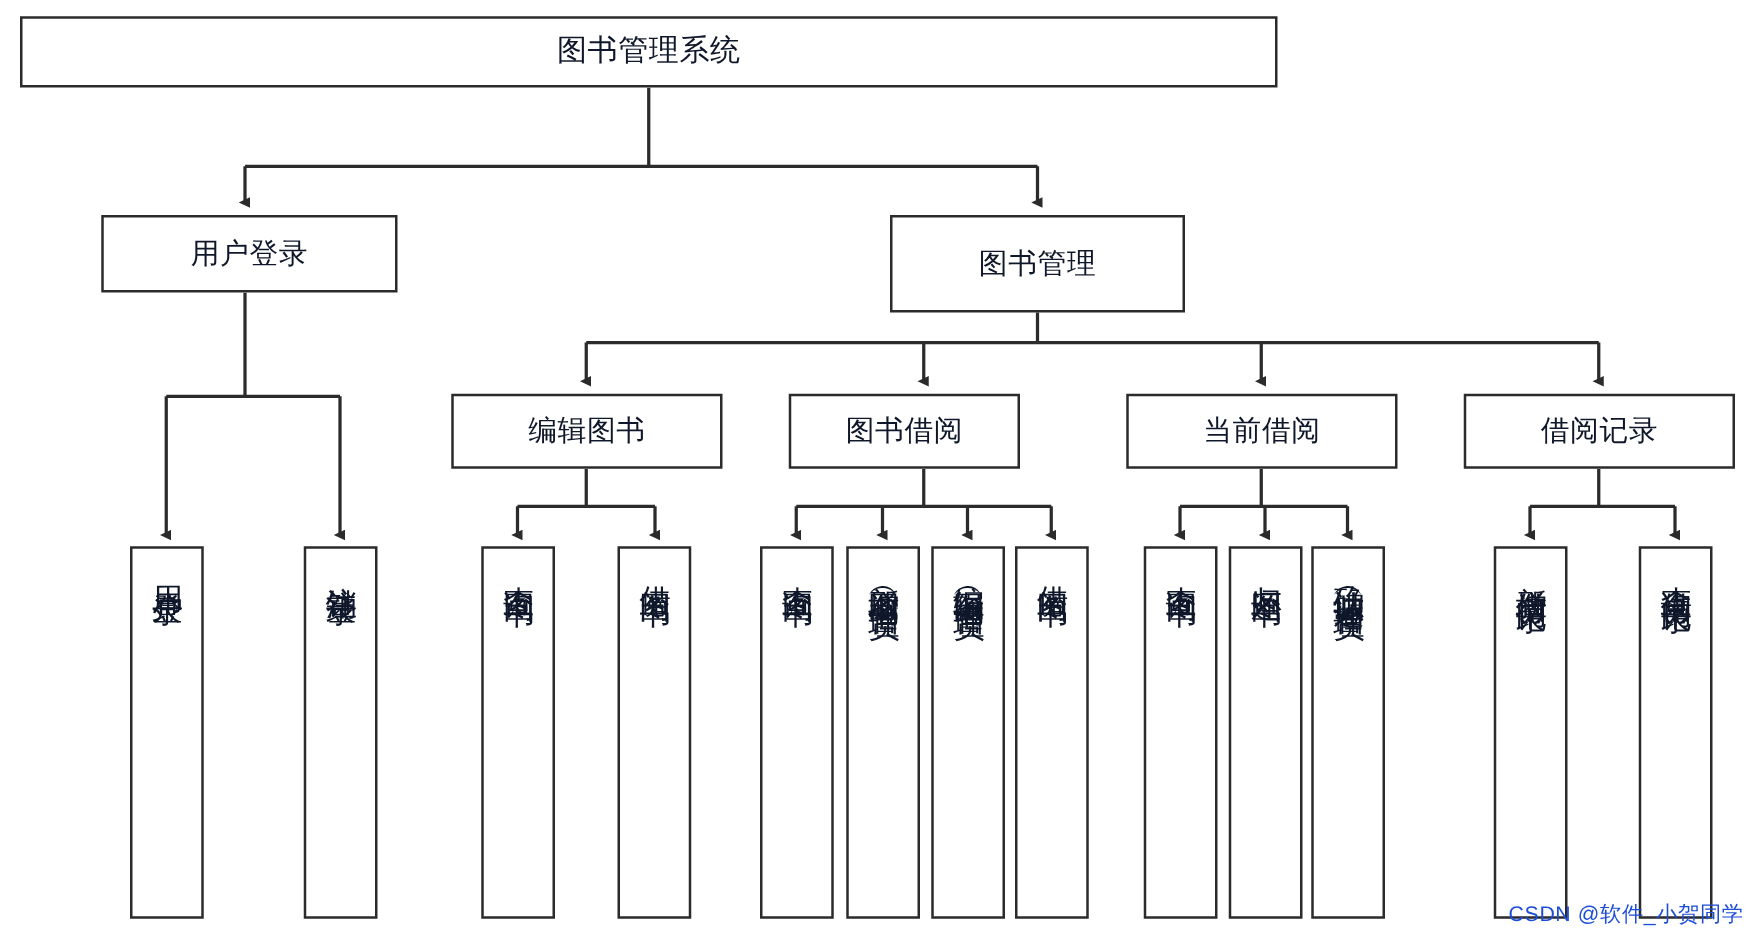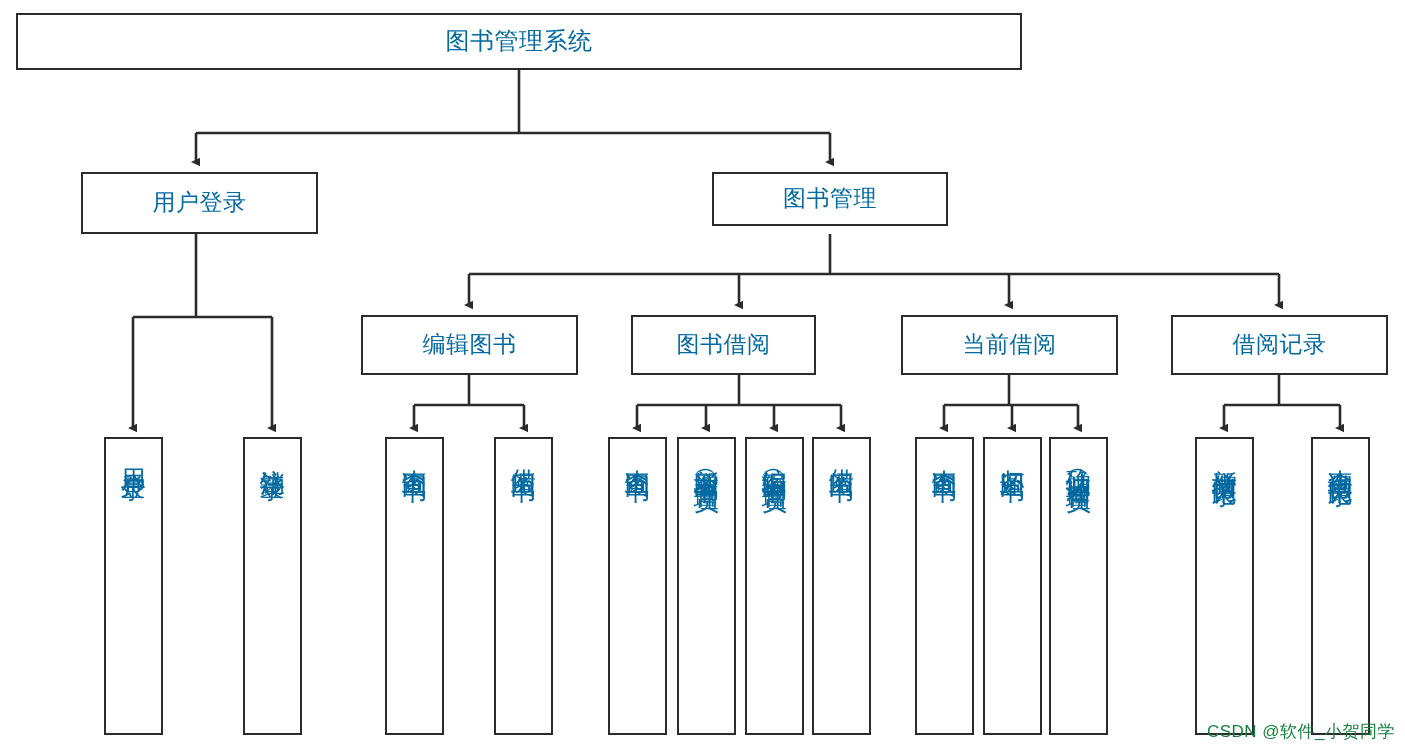--- a/index.html
+++ b/index.html
@@ -26,21 +26,21 @@
     pointer-events: none;
   }
   .node {
     position: absolute;
     box-sizing: border-box;
     background: #ffffff;
     border: 2px solid #2b2b2b;
     display: flex;
     align-items: center;
     justify-content: center;
-    color: #0369a1;
+    color: #0f172a;
   }
   .node .lbl {
     display: block;
     text-align: center;
     line-height: 1.12;
     white-space: pre;
   }
   .node.horiz .lbl {
     font-size: 23px;
     letter-spacing: 0.5px;
@@ -58,21 +58,21 @@
     font-size: 25px;
     line-height: 1.05;
     letter-spacing: 3px;
     white-space: normal;
   }
   .watermark {
     position: absolute;
     right: 10px;
     bottom: 4px;
     font-size: 17px;
-    color: #15803d;
+    color: #1d4ed8;
     white-space: nowrap;
     letter-spacing: 0.5px;
   }
 </style>
 </head>
 <body>
 
 <div id="canvas">
 
   <svg class="edges" viewBox="0 0 1405 747">
@@ -125,21 +125,21 @@
     </g>
   </svg>
 
   <div class="node horiz root" style="left:16px; top:13px; width:1006px; height:57px;">
     <span class="lbl">图书管理系统</span>
   </div>
 
   <div class="node horiz" style="left:81px; top:172px; width:237px; height:62px;">
     <span class="lbl">用户登录</span>
   </div>
-  <div class="node horiz" style="left:712px; top:172px; width:236px; height:54px;">
+  <div class="node horiz" style="left:712px; top:172px; width:236px; height:78px;">
     <span class="lbl">图书管理</span>
   </div>
 
   <div class="node horiz" style="left:361px; top:315px; width:217px; height:60px;">
     <span class="lbl">编辑图书</span>
   </div>
   <div class="node horiz" style="left:631px; top:315px; width:185px; height:60px;">
     <span class="lbl">图书借阅</span>
   </div>
   <div class="node horiz" style="left:1171px; top:315px; width:217px; height:60px;">

